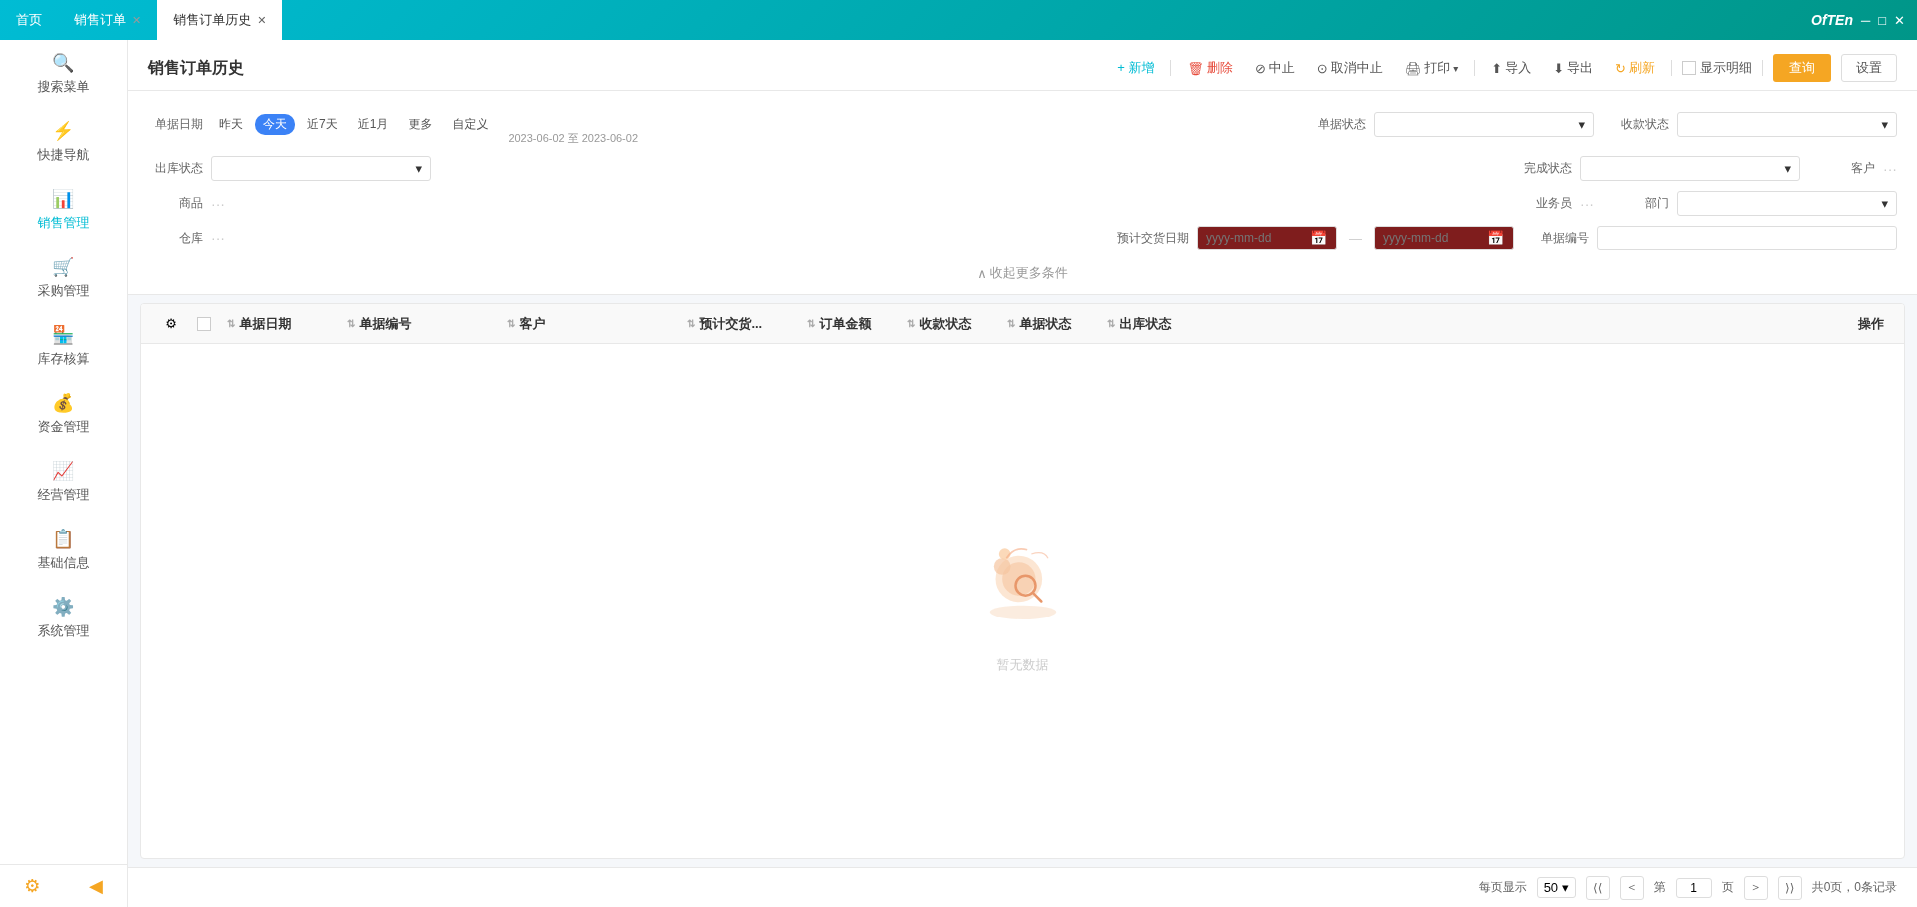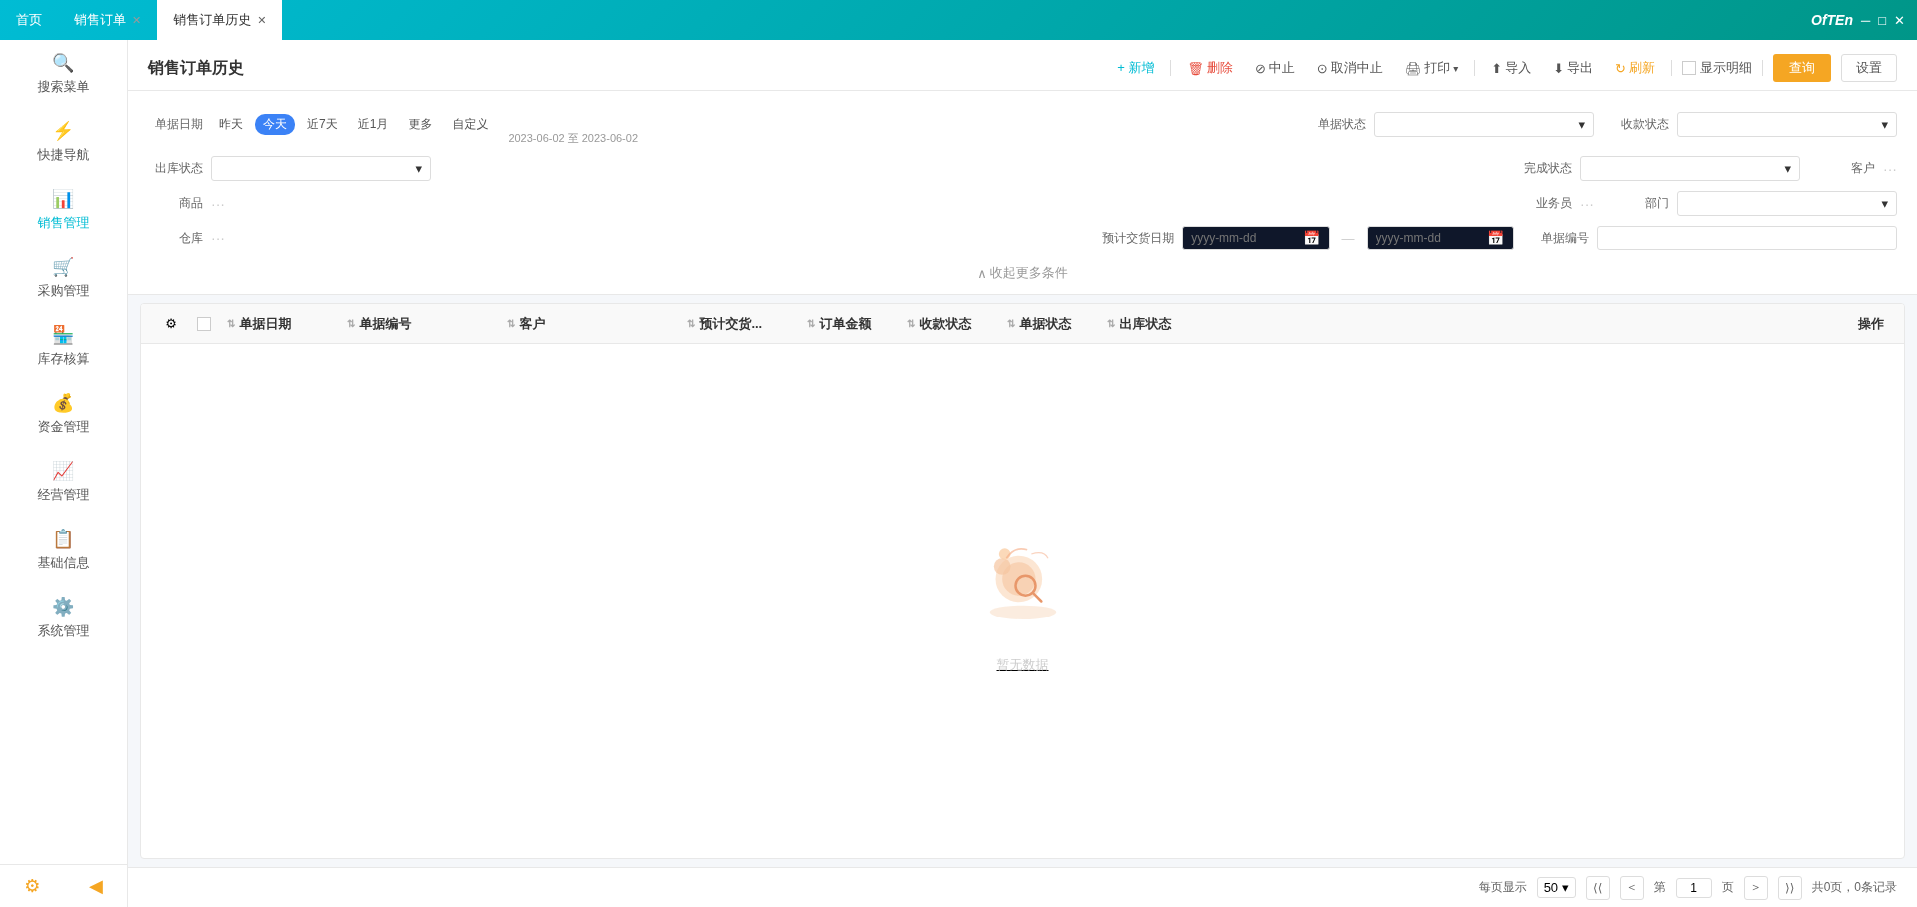--- a/index.html
+++ b/index.html
@@ -241,25 +241,25 @@
       font-size: 14px;
     }
     .calendar-icon {
       color: #f5a623;
       cursor: pointer;
       font-size: 14px;
     }
     .date-input-box {
       display: flex;
       align-items: center;
-      gap: 22px;
+      gap: 14px;
       border: 1px solid #ddd;
       border-radius: 3px;
       padding: 3px 8px;
-      background: #0f172a;
+      background: #7f1d1d;
       min-width: 140px;
     }
     .date-input-box input {
       border: none;
       outline: none;
       font-size: 12px;
       color: #999;
       width: 90px;
       background: transparent;
     }
@@ -317,21 +317,20 @@
     .col-ops { flex: 1; text-align: right; display: flex; justify-content: flex-end; }
 
     
     .empty-state {
       flex: 1;
       display: flex;
       flex-direction: column;
       align-items: center;
       justify-content: center;
       gap: 27px;
-      text-decoration: underline;
     }
     .empty-icon {
       width: 100px;
       height: 100px;
     }
     .empty-text {
       color: #ccc;
       font-size: 13px;
     }
 

